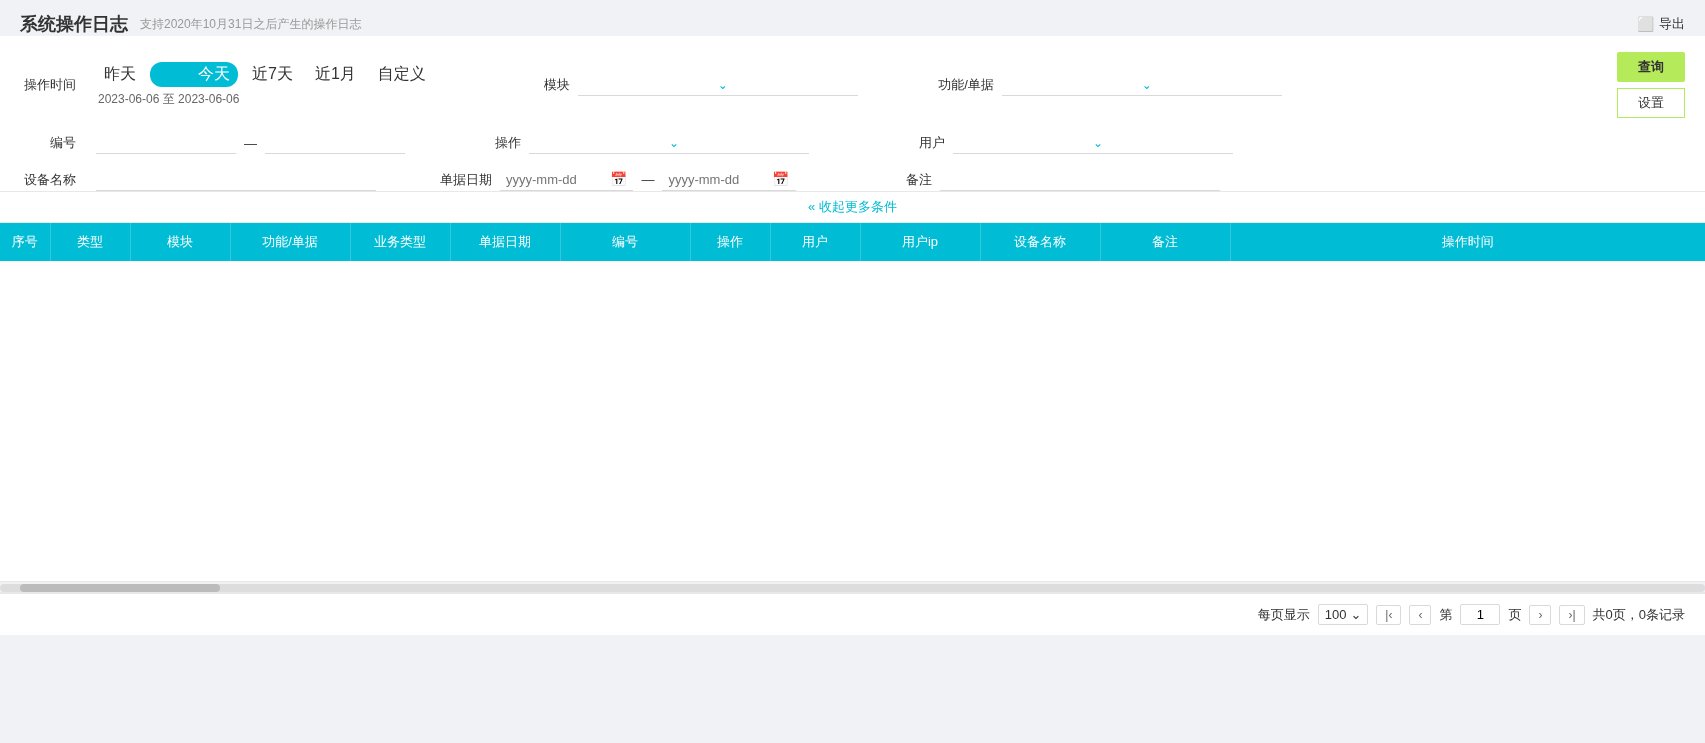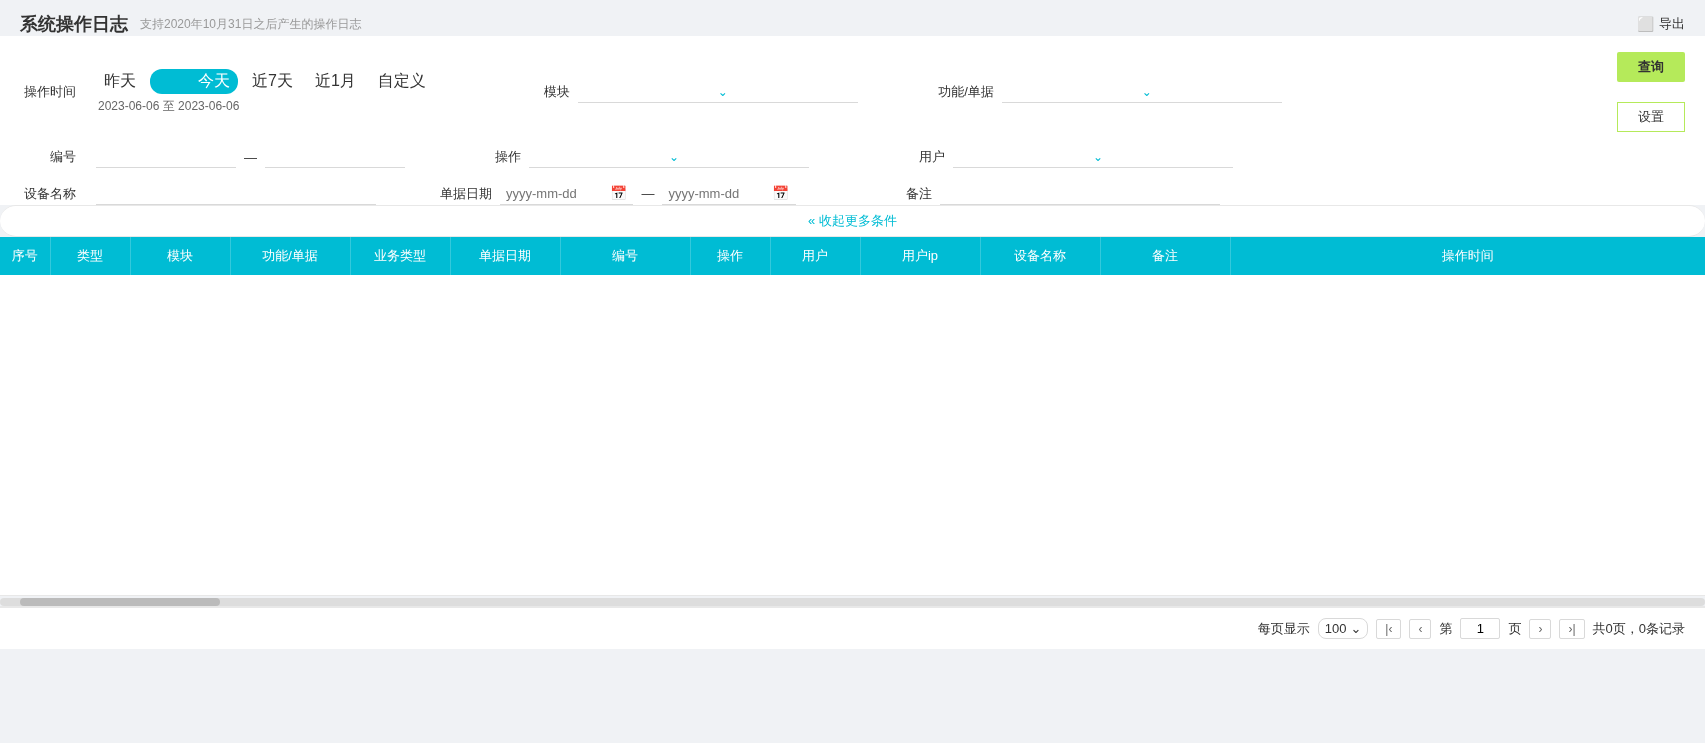--- a/index.html
+++ b/index.html
@@ -136,21 +136,21 @@
     }
     .calendar-icon {
       color: #00bcd4;
       font-size: 14px;
       cursor: pointer;
     }
 
     .action-buttons {
       display: flex;
       flex-direction: column;
-      gap: 20px;
+      gap: 6px;
       margin-left: auto;
     }
     .btn-query {
       background: #b5ea5a;
       border: none;
       padding: 6px 20px;
       font-size: 13px;
       color: #333;
       cursor: pointer;
       border-radius: 2px;
@@ -168,21 +168,20 @@
 
     .collapse-bar {
       background: #fff;
       text-align: center;
       padding: 6px 0;
       border-top: 1px solid #e8e8e8;
       border-bottom: 1px solid #e8e8e8;
       cursor: pointer;
       color: #00bcd4;
       font-size: 13px;
-      border-radius: 16px;
     }
 
     .table-section {
       background: #f0abfc;
       margin: 0;
     }
 
     table {
       width: 100%;
       border-collapse: collapse;
@@ -243,21 +242,21 @@
       gap: 8px;
       font-size: 13px;
       color: #333;
       border-top: 1px solid #e8e8e8;
     }
     .page-size-select {
       display: flex;
       align-items: center;
       border: 1px solid #d9d9d9;
       padding: 2px 6px;
-      border-radius: 8px;
+      border-radius: 2px;
       gap: 4px;
       cursor: pointer;
     }
     .page-nav-btn {
       background: none;
       border: 1px solid #d9d9d9;
       padding: 2px 8px;
       cursor: pointer;
       border-radius: 2px;
       font-size: 12px;

